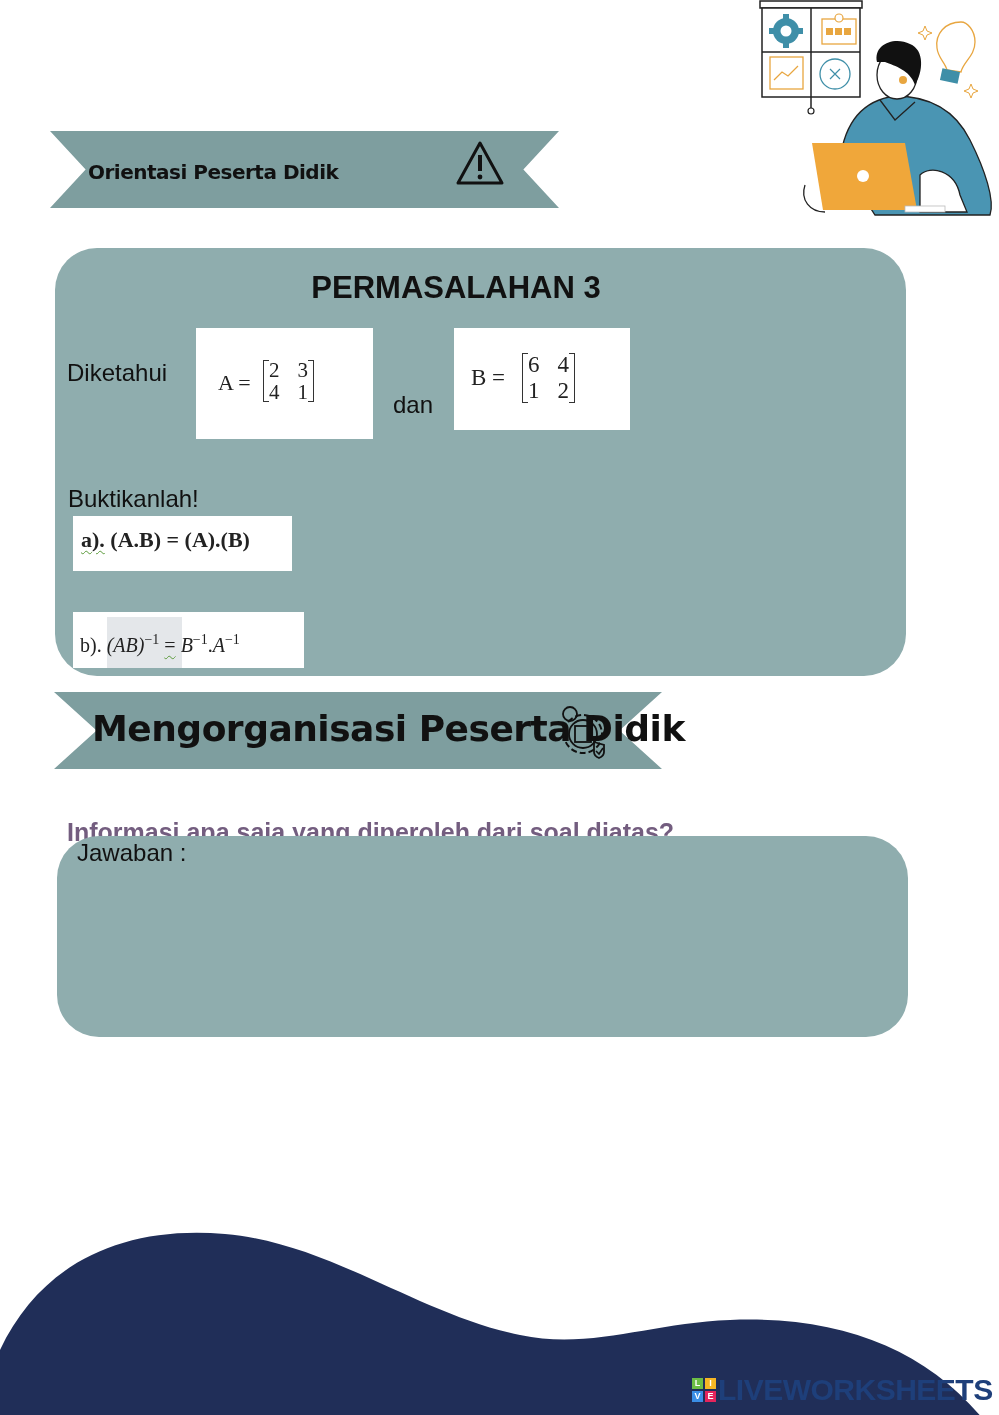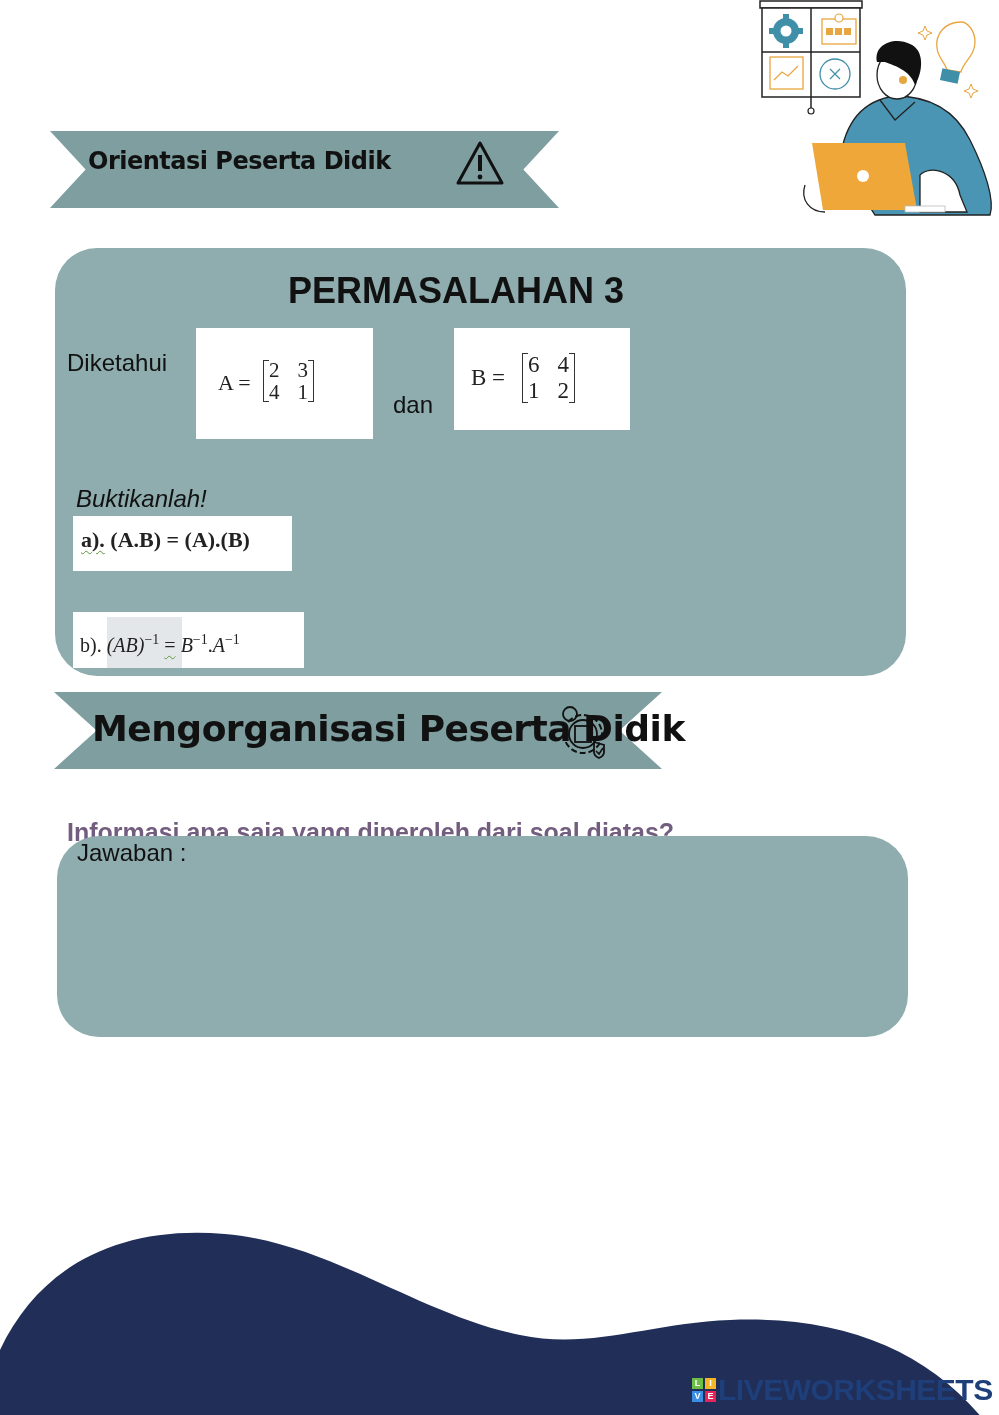--- a/index.html
+++ b/index.html
@@ -80,33 +80,33 @@
 
     <path d="M57 143 L150 143 L162 210 L68 210 Z" fill="#f0a73a"></path>
     <circle cx="108" cy="176" r="6" fill="#fff"></circle>
     <path d="M50 185 C45 200 55 212 70 212" fill="none" stroke="#222" stroke-width="1.3"></path>
     <path d="M165 175 C175 165 200 170 205 195 L212 212 L165 212 Z" fill="#fff" stroke="#222" stroke-width="1.3"></path>
     <rect x="150" y="206" width="40" height="6" fill="#fff" stroke="#bbb" stroke-width="0.8"></rect>
   </svg>
 </div>
 
 <div class="ribbon" style="left:50px; top:131px; width:509px; height:77px;"></div>
-<div class="ribbon-title" style="left:88px; top:147px; font-size:24px;">Orientasi Peserta Didik</div>
+<div class="ribbon-title" style="left:88px; top:160px; font-size:20px;">Orientasi Peserta Didik</div>
 <div style="position:absolute; left:455px; top:140px; width:50px; height:46px;">
   <svg width="50" height="46" viewBox="0 0 50 46">
     <path d="M25 3 L47 43 L3 43 Z" fill="none" stroke="#111" stroke-width="3" stroke-linejoin="round"></path>
     <rect x="23" y="15" width="4" height="16" fill="#111"></rect>
     <circle cx="25" cy="37" r="2.4" fill="#111"></circle>
   </svg>
 </div>
 
 <div class="panel" style="left:55px; top:248px; width:851px; height:428px;"></div>
-<div style="position:absolute; left:0; width:912px; text-align:center; top:270px; font-size:36px; font-weight:bold; color:#111;">PERMASALAHAN 3</div>
+<div style="position:absolute; left:0; width:912px; text-align:center; top:270px; font-size:31px; font-weight:bold; color:#111;">PERMASALAHAN 3</div>
 
-<div class="label" style="left:67px; top:349px;">Diketahui</div>
+<div class="label" style="left:67px; top:359px;">Diketahui</div>
 
 <div class="white-box" style="left:196px; top:328px; width:177px; height:111px;">
   <span class="math" style="left:22px; top:42px; font-size:22px;"><span>A</span> =</span>
   <div class="mat" style="left:67px; top:31px; font-size:21px;">
     <span>2</span>
     <span style="text-align:right">3</span>
     <span>4</span>
     <span style="text-align:right">1</span>
   </div>
 </div>
@@ -116,21 +116,21 @@
 <div class="white-box" style="left:454px; top:328px; width:176px; height:102px;">
   <span class="math" style="left:17px; top:37px; font-size:23px;"><span>B</span> =</span>
   <div class="mat" style="left:68px; top:24px; font-size:23px; line-height:26px;">
     <span>6</span>
     <span style="text-align:right">4</span>
     <span>1</span>
     <span style="text-align:right">2</span>
   </div>
 </div>
 
-<div class="label" style="left:76px; top:485px;font-style:italic;">Buktikanlah!</div>
+<div class="label" style="left:68px; top:485px;">Buktikanlah!</div>
 
 <div class="white-box" style="left:73px; top:516px; width:219px; height:55px;">
   <span class="math" style="left:8px; top:11px; font-size:22px;font-weight:bold;">
     <span class="squiggle">a).</span>
     <span>(A.B) = (A).(B)</span>
   </span>
 </div>
 
 <div class="white-box" style="left:73px; top:584px; width:231px; height:56px;margin-top:28px;">
   <div style="position:absolute; left:34px; top:5px; width:75px; height:51px; background:#e4e7ea;"></div>

